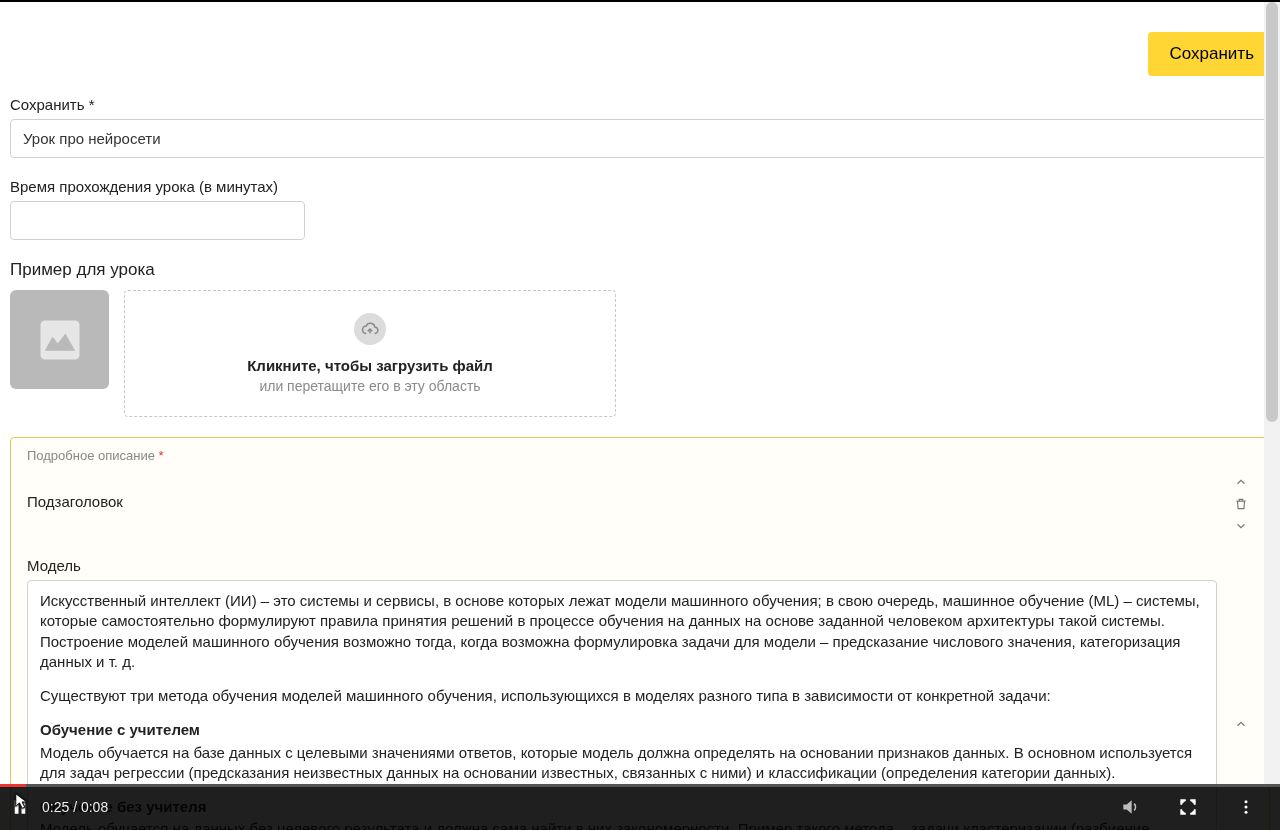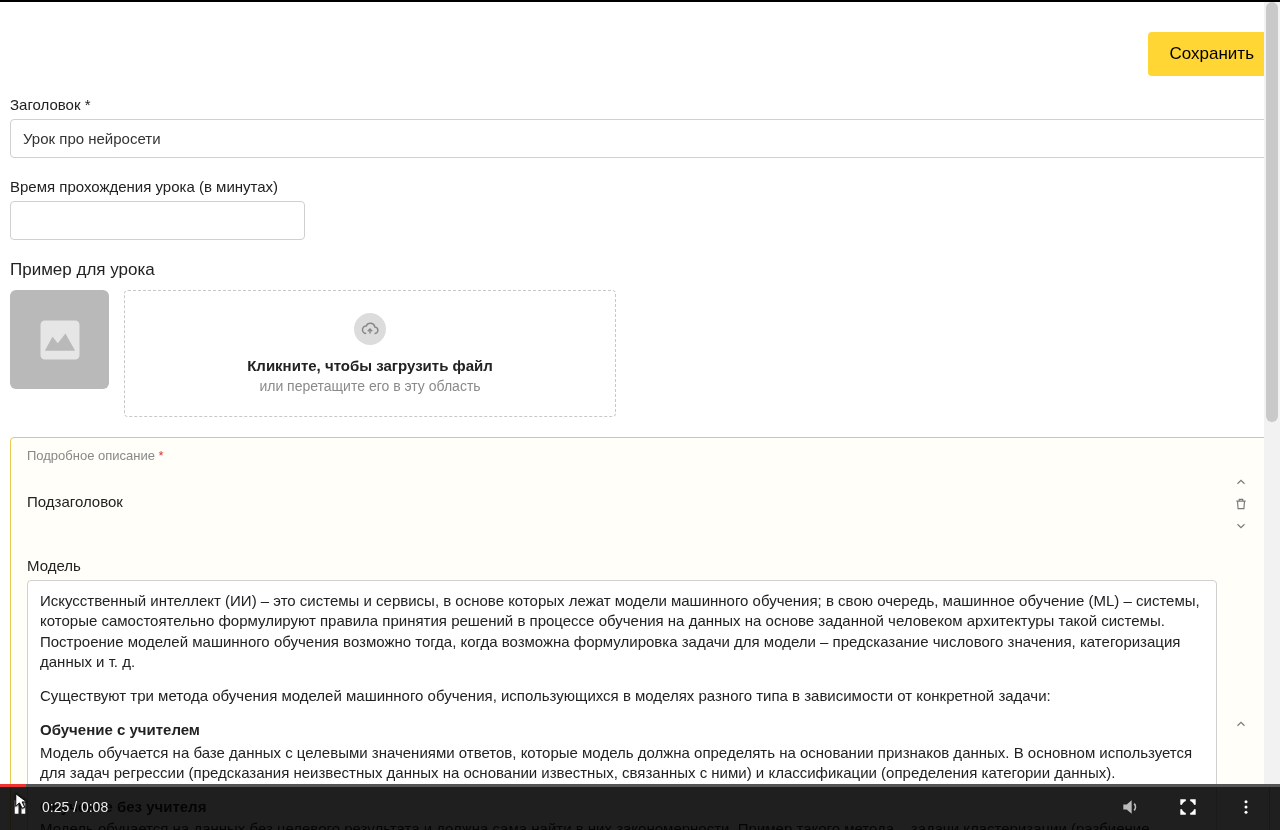--- a/index.html
+++ b/index.html
@@ -57,21 +57,21 @@
 
 <div class="page">
   <div class="topbar"></div>
 
   <div class="save-row">
     <button class="btn-save">Сохранить</button>
   </div>
 
   <div class="form">
     <div class="group">
-      <label class="field-label">Заголовок *</label>
+      <label class="field-label">Сохранить *</label>
       <input class="input" type="text" value="Урок про нейросети" style="">
     </div>
 
     <div class="group">
       <label class="field-label">Время прохождения урока (в минутах)</label>
       <input class="input small" type="text" value="" style="">
     </div>
 
     <div class="group">
       <span class="cover-label">Пример для урока</span>

